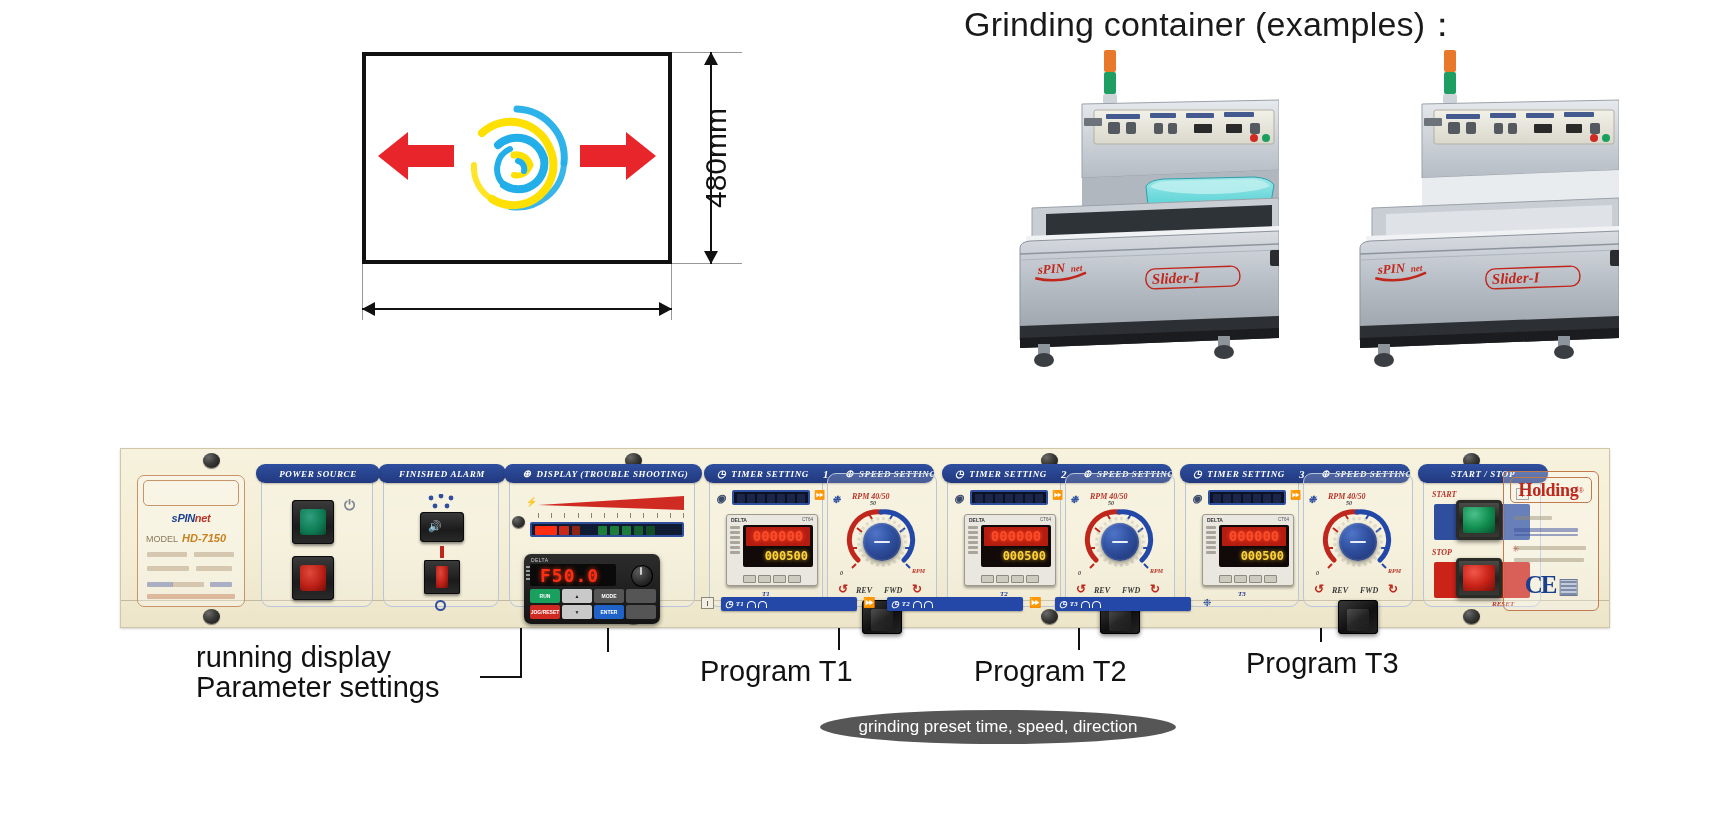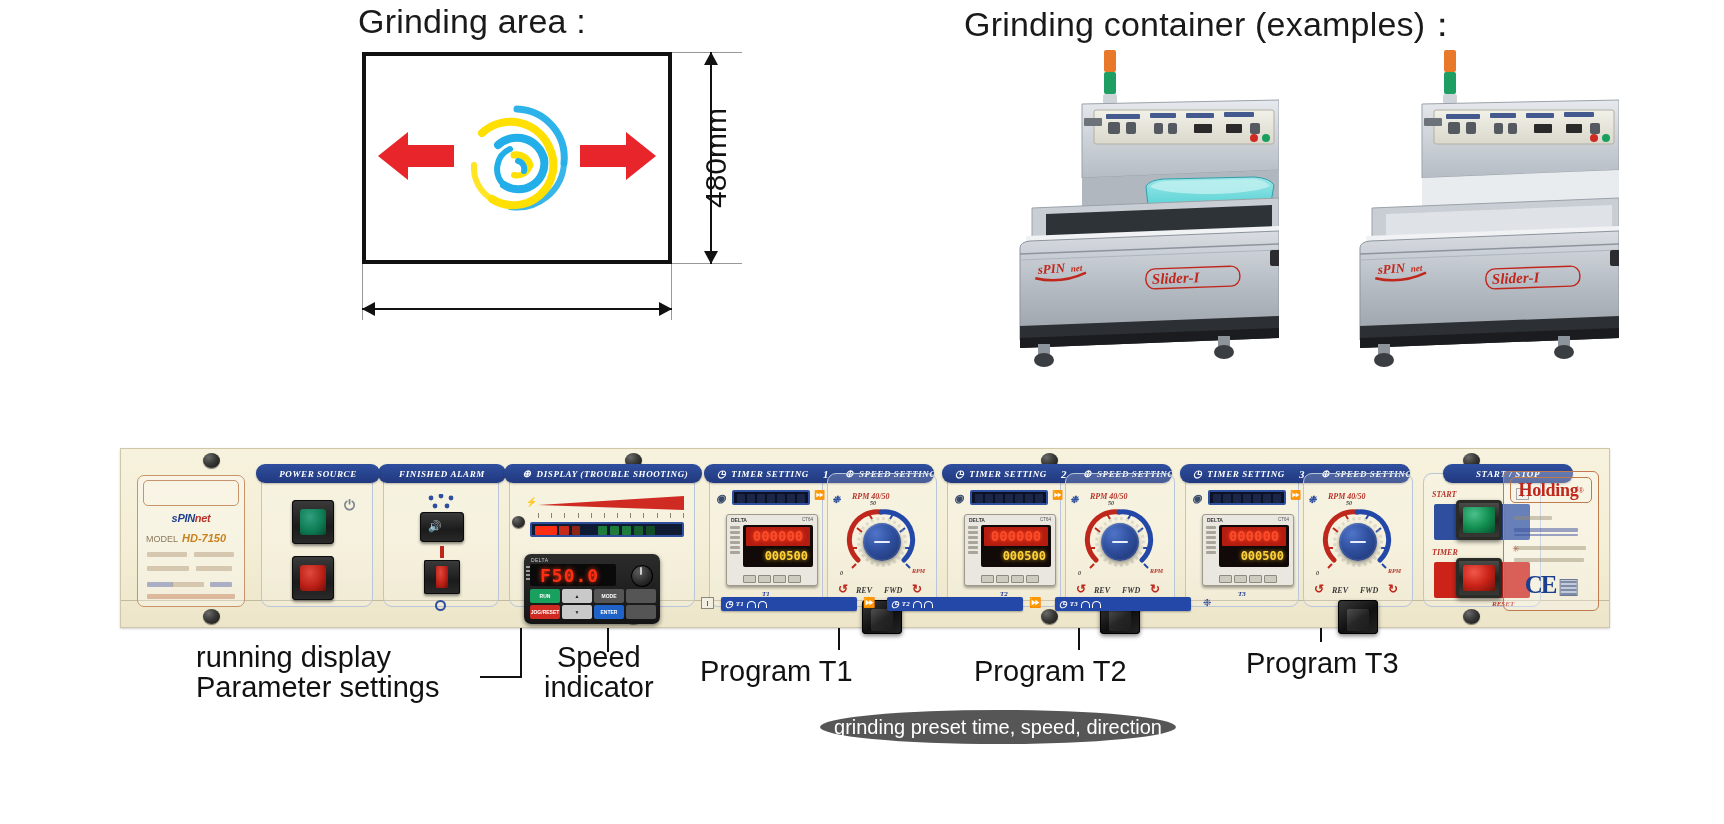--- a/index.html
+++ b/index.html
@@ -275,29 +275,28 @@
 
   
   #callouts { position:absolute; left:0; top:628px; width:1724px; height:196px; }
   .callout-text { position:absolute; font-size:29px; color:#111; line-height:1.04; white-space:nowrap; }
   .leader { position:absolute; background:#111; }
 
   #bubble {
     position:absolute; left:820px; top:710px; width:356px; height:34px;
     background:#565656; border-radius:50%/50%;
     display:flex; align-items:center; justify-content:center;
-    color:#fff; font-size:20px; white-space:nowrap;
+    color:#fff; font-size:17px; white-space:nowrap;
   }
 </style>
 </head>
 <body>
 
 <div id="grinding-area-section">
 
-  <div id="ga-title" class="section-title">Grinding area :</div>
 
   <div id="ga-box">
 
     <div id="swirl">
       <svg viewBox="0 0 130 130" width="130" height="130">
         <g fill="none" stroke-linecap="round">
           <path d="M65 16 A49 49 0 0 1 112 70" stroke="#22aee8" stroke-width="7" opacity=".95"></path>
           <path d="M112 70 A47 47 0 0 1 58 114" stroke="#22aee8" stroke-width="6" opacity=".9"></path>
           <path d="M30 40 A42 42 0 0 1 98 56" stroke="#ffe000" stroke-width="8"></path>
           <path d="M98 56 A40 40 0 0 1 40 106" stroke="#ffe000" stroke-width="8"></path>
@@ -856,30 +855,30 @@
     <div class="mini-lbl" style="left:12px; top:96px; font-size:6px; color:#444;">0</div>
     <div class="mini-lbl lbl-red" style="left:84px; top:94px; font-size:6px;">RPM</div>
     <div class="ra" style="left:10px; top:108px;">↺</div>
     <div class="mini-lbl lbl-grey" style="left:28px; top:112px; color:#3a3a3a;">REV</div>
     <div class="mini-lbl lbl-grey" style="left:56px; top:112px; color:#3a3a3a;">FWD</div>
     <div class="ra" style="left:84px; top:108px;">↻</div>
     <div class="dir-switch" style="left:34px; top:126px; width:40px; height:34px;"></div>
   </div>
 
   <div class="group" style="left:1302px; top:24px; width:118px; height:134px;">
-    <div class="group-hdr" style="left:-6px; top:-10px; width:130px;margin-left:25px;">START / STOP</div>
+    <div class="group-hdr" style="left:-6px; top:-10px; width:130px;">START / STOP</div>
 
     <div class="mini-lbl lbl-red" style="left:8px; top:16px;">START</div>
     <div style="position:absolute; left:92px; top:14px; width:13px; height:12px; background:#f2efe2; border:1px solid #888; font-size:7px; text-align:center; line-height:11px; color:#222;">Ⅰ</div>
     <div class="ill-back-blue" style="left:10px; top:30px; width:96px; height:36px;"></div>
     <div class="ill-btn ill-green" style="left:32px; top:26px;">
         <i></i>
       </div>
 
-    <div class="mini-lbl lbl-red" style="left:8px; top:74px;">TIMER</div>
+    <div class="mini-lbl lbl-red" style="left:8px; top:74px;">STOP</div>
     <div style="position:absolute; left:88px; top:70px; font-size:9px; color:#c0271c;">✳</div>
     <div class="ill-back-red" style="left:10px; top:88px; width:96px; height:36px;"></div>
     <div class="ill-btn ill-red" style="left:32px; top:84px;">
         <i></i>
       </div>
     <div class="mini-lbl lbl-red" style="left:68px; top:126px; font-size:7px;">RESET</div>
   </div>
 
   <div id="brandplate">
     <div id="brand-box">
@@ -933,24 +932,20 @@
 <div id="callouts">
 
   <div class="leader" style="left:520px; top:0px;   width:2px;  height:50px;"></div>
   <div class="leader" style="left:480px; top:48px;  width:42px; height:2px;"></div>
   <div class="callout-text" style="left:196px; top:14px;">
     <div>running display</div>
     <div>Parameter settings</div>
   </div>
 
   <div class="leader" style="left:607px; top:0px; width:2px; height:24px;"></div>
-  <div class="callout-text" style="left:544px; top:14px; text-align:center;">
-    <div>Speed</div>
-    <div>indicator</div>
-  </div>
 
   <div class="leader" style="left:838px; top:0px; width:2px; height:22px;"></div>
   <div class="callout-text" style="left:700px; top:28px;">Program T1</div>
 
   <div class="leader" style="left:1078px; top:0px; width:2px; height:22px;"></div>
   <div class="callout-text" style="left:974px; top:28px;">Program T2</div>
 
   <div class="leader" style="left:1320px; top:0px; width:2px; height:14px;"></div>
   <div class="callout-text" style="left:1246px; top:20px;">Program T3</div>
 </div>

